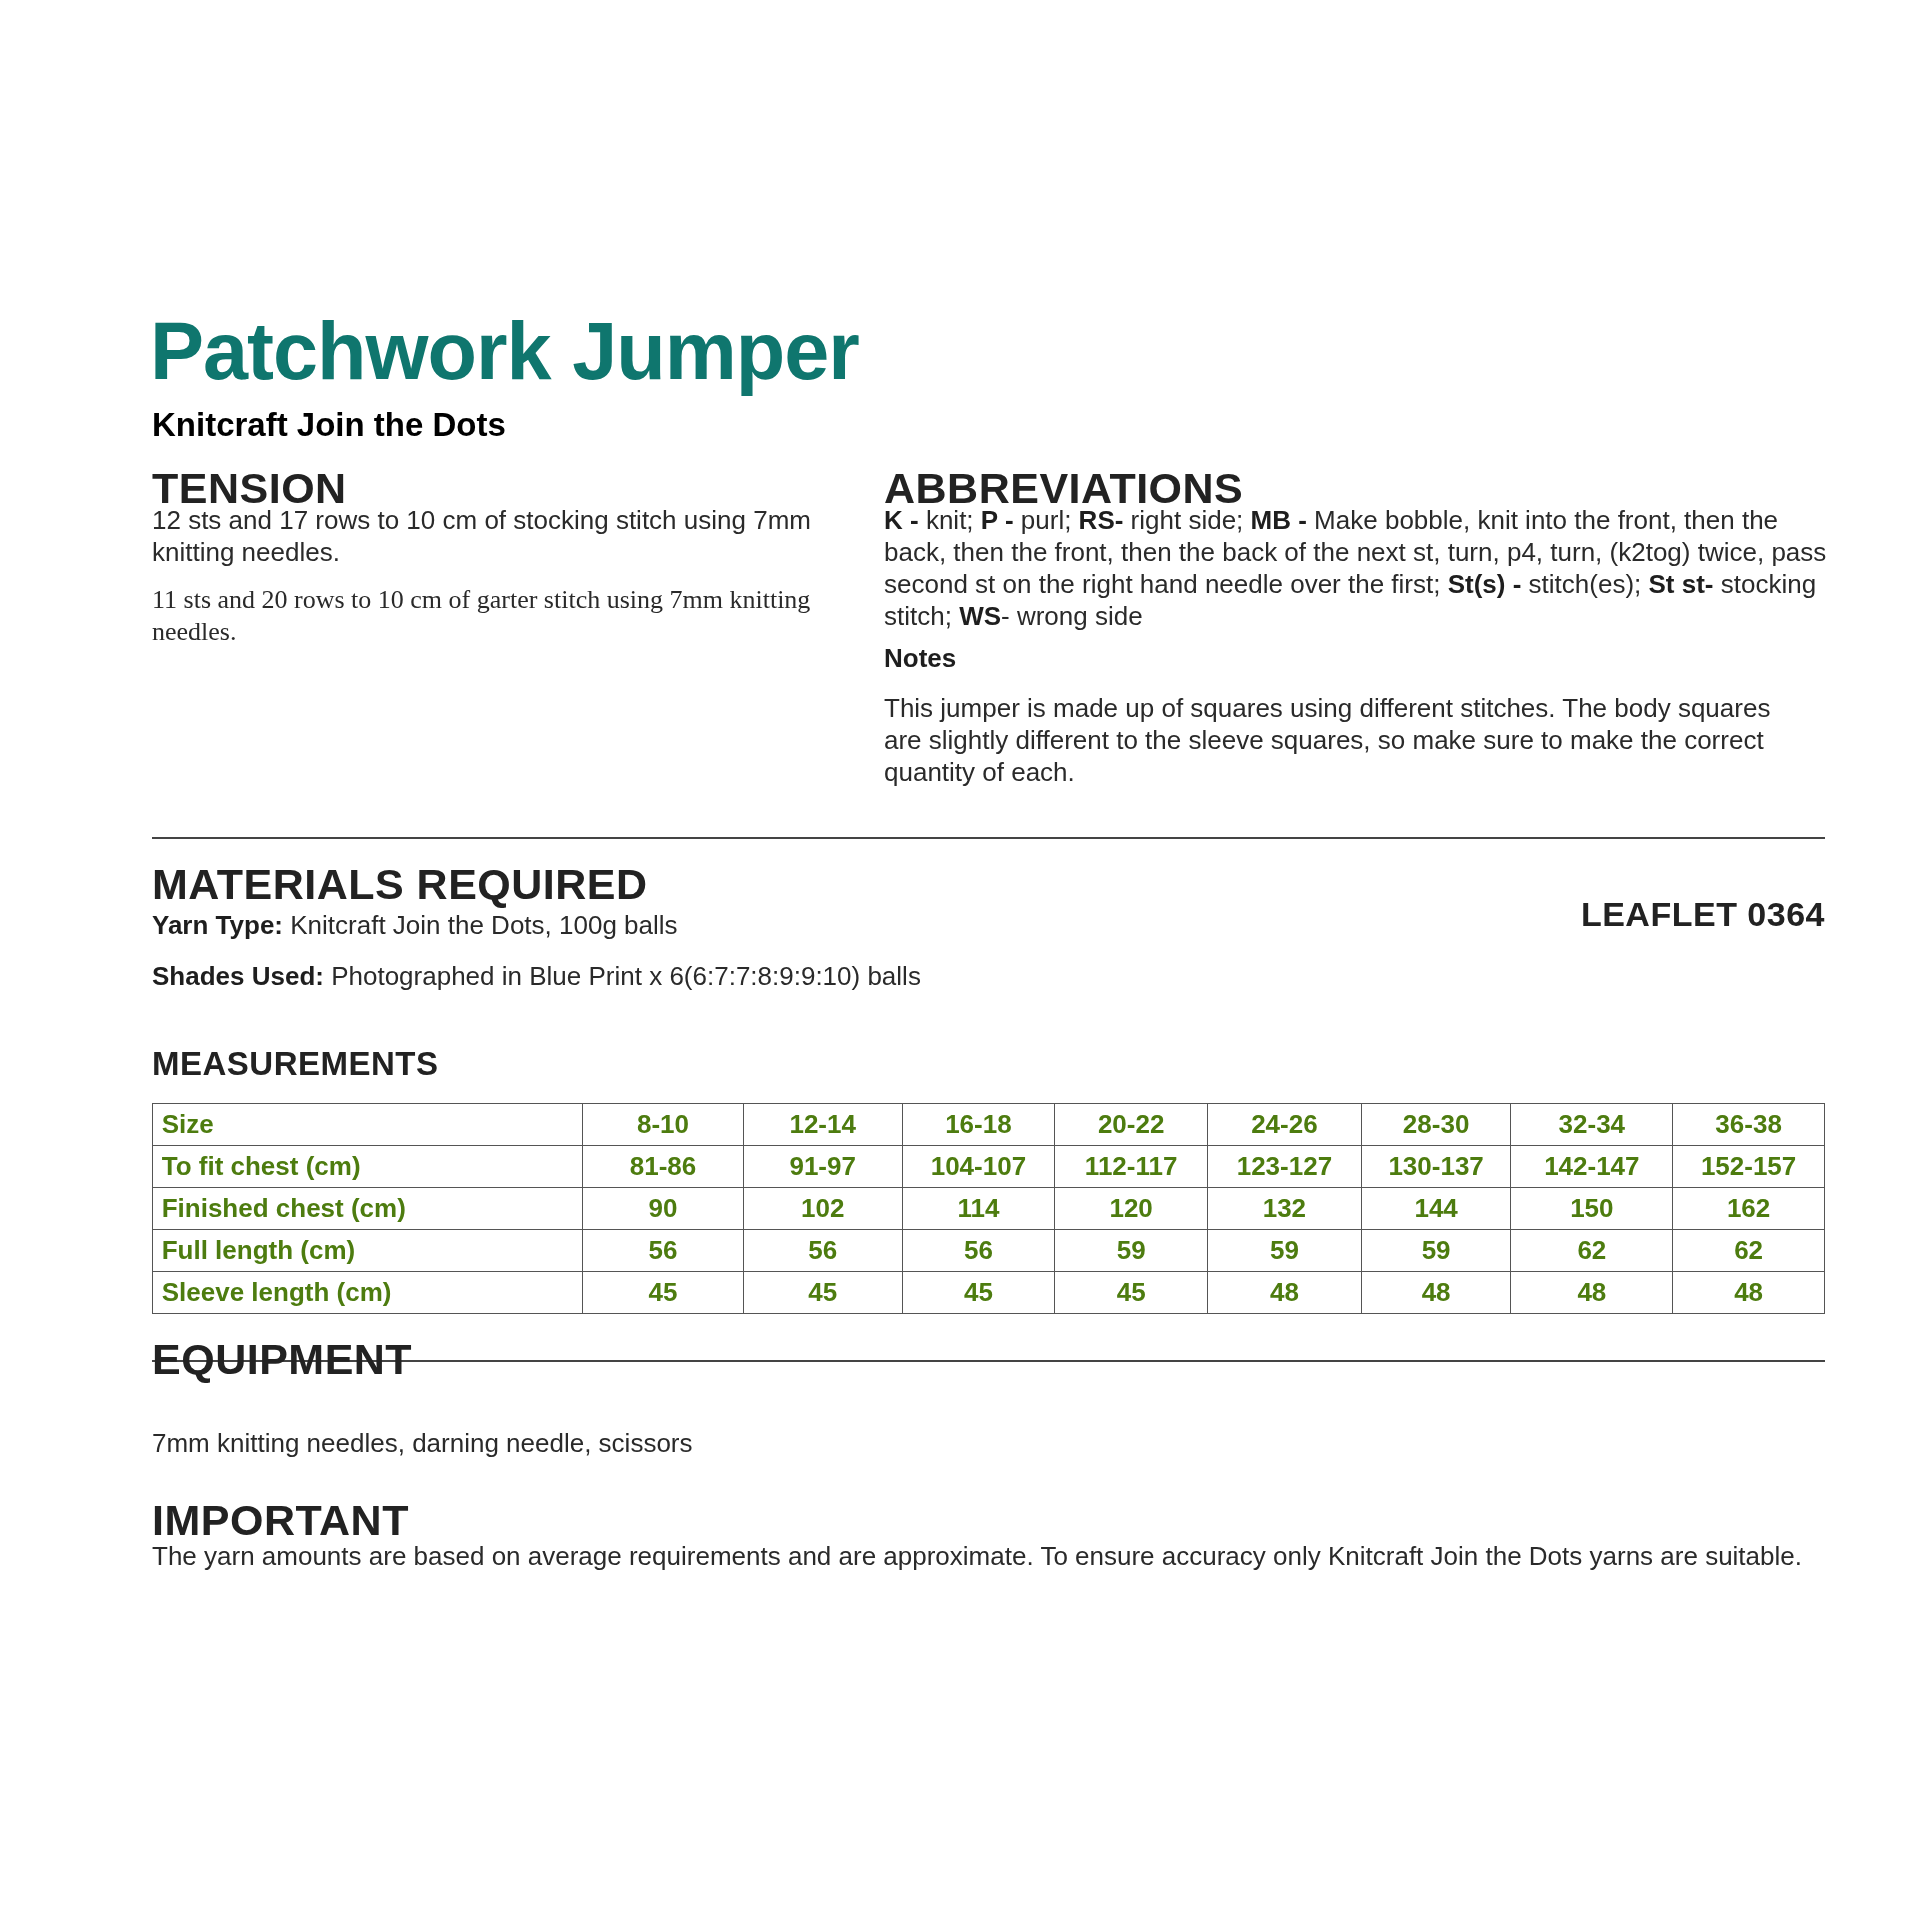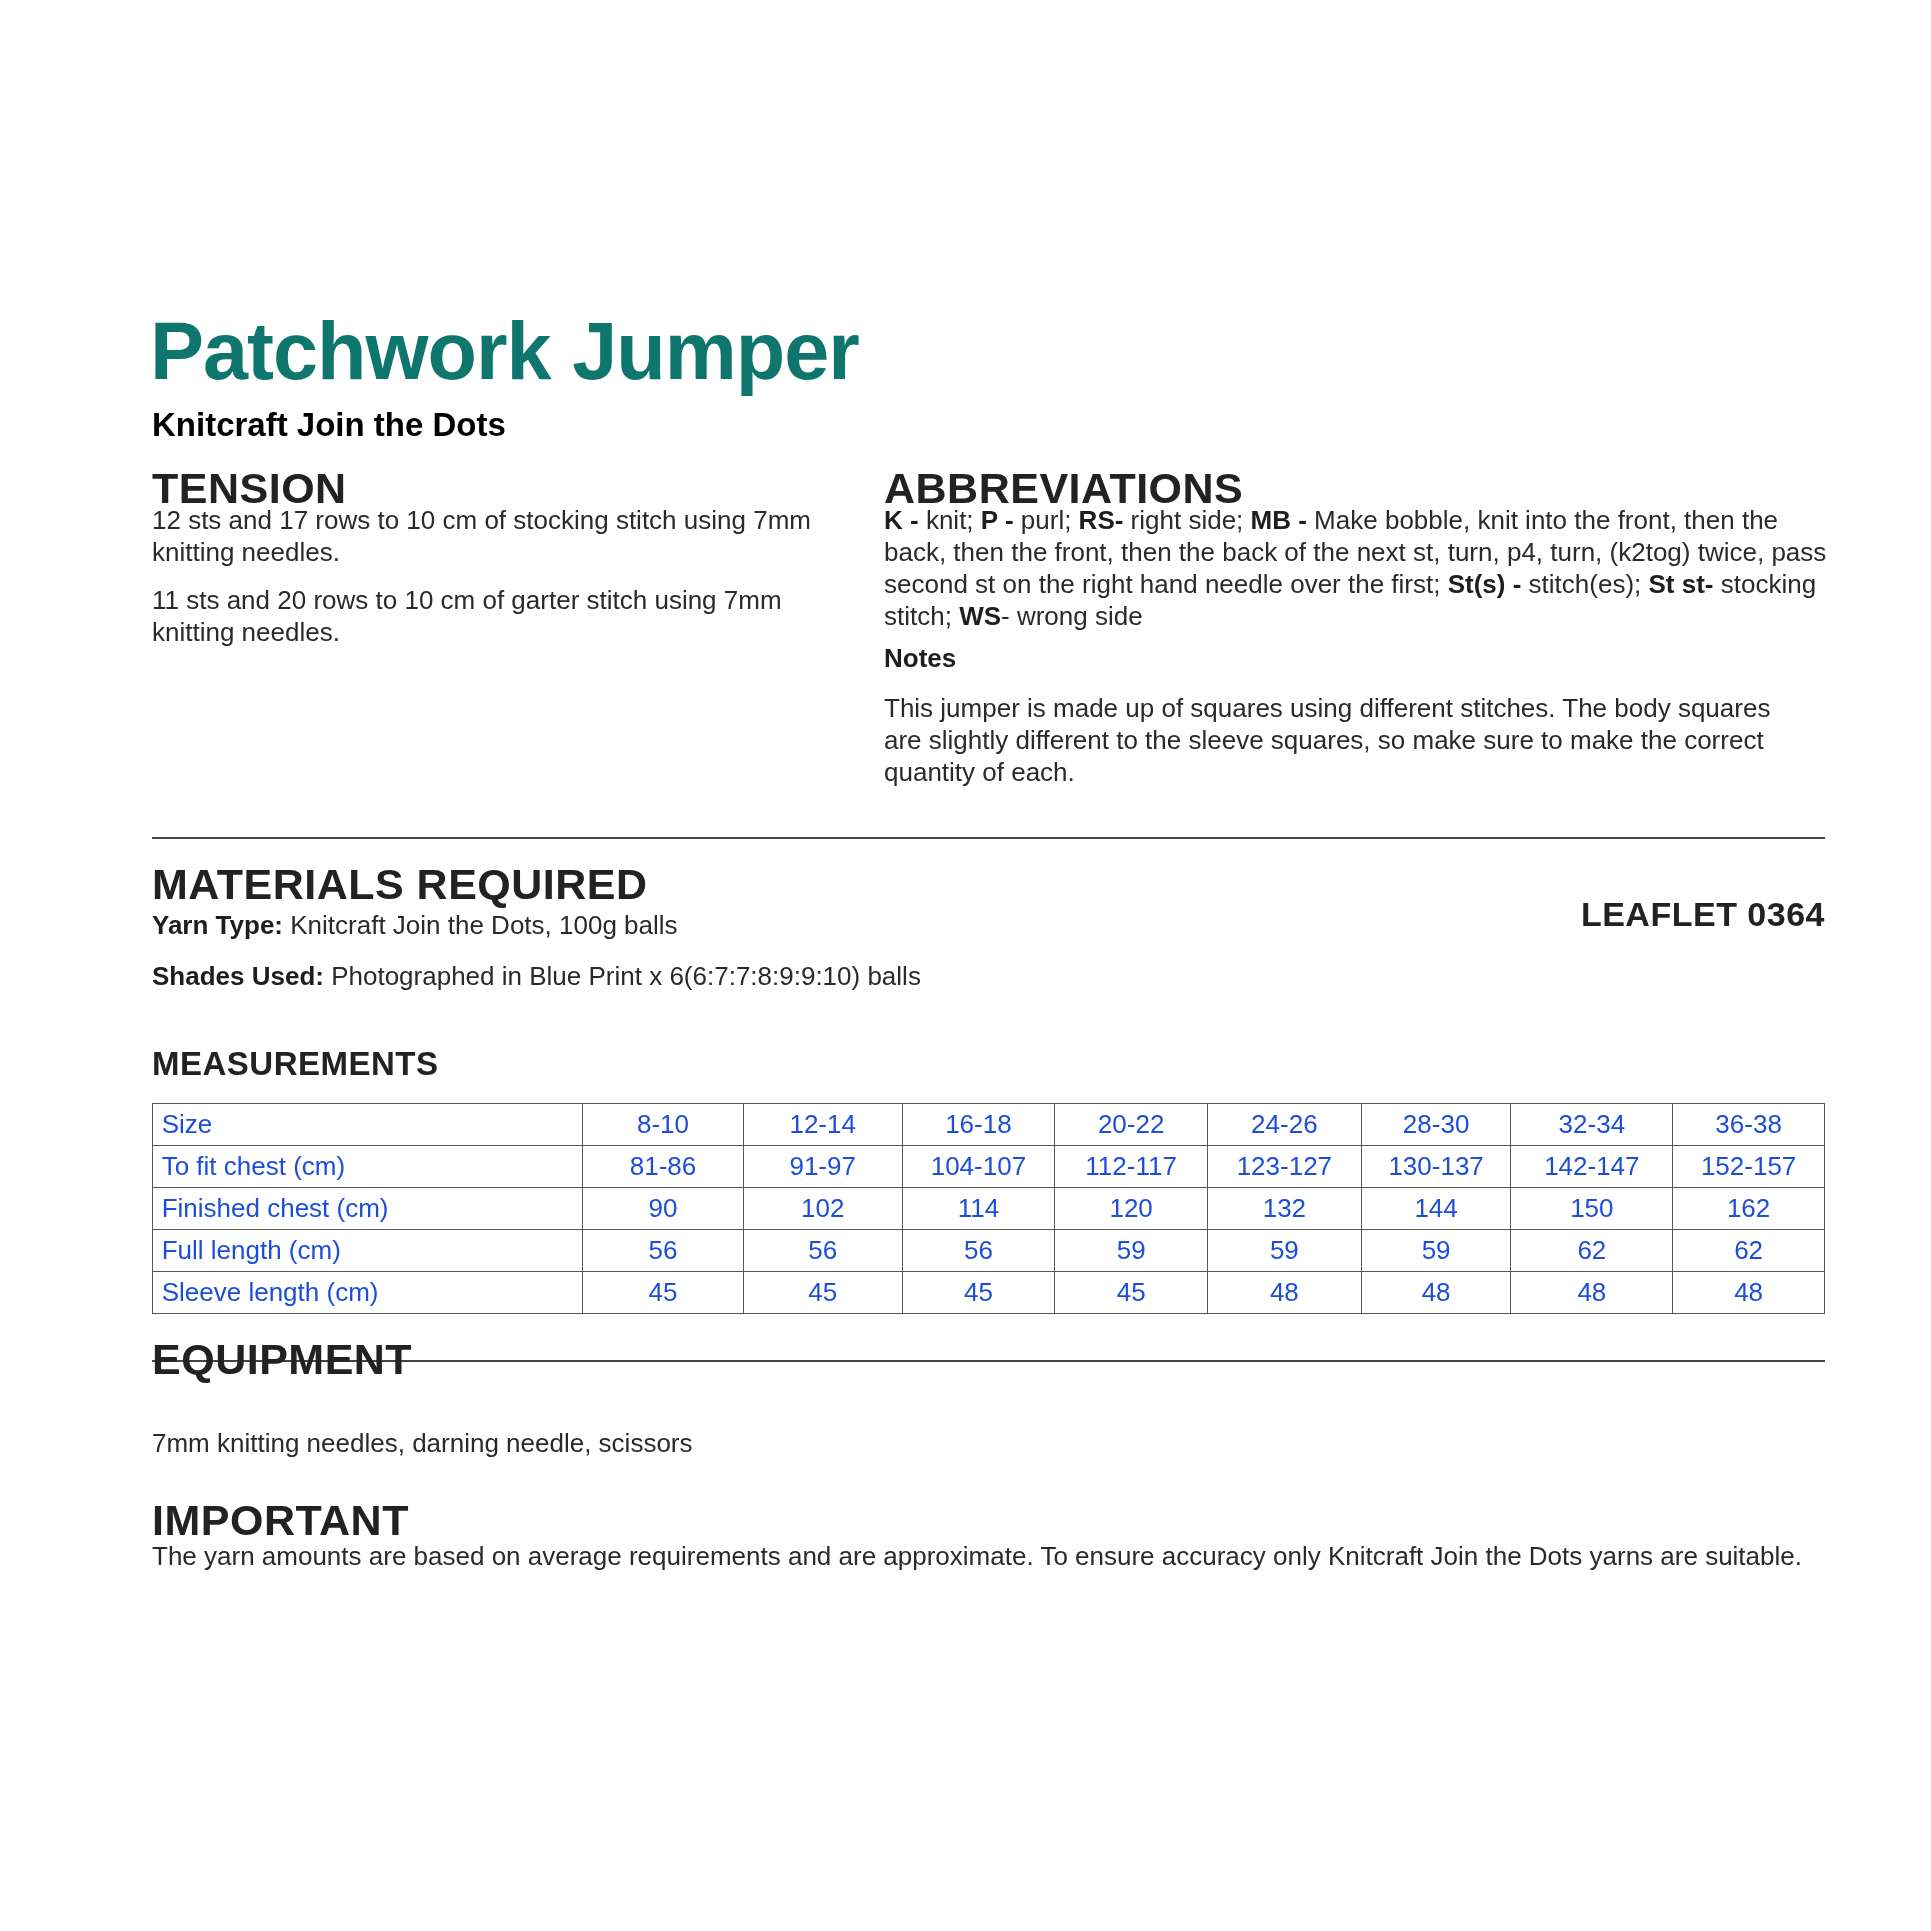--- a/index.html
+++ b/index.html
@@ -7,33 +7,33 @@
            font-family: "Liberation Sans", "DejaVu Sans", sans-serif; color: #222222; }
     .abs { position: absolute; }
     .title { left: 150px; top: 311px; font-size: 81px; font-weight: 700; color: #0f766e; letter-spacing: -1px; line-height: 1; }
     .subtitle { left: 152px; top: 408px; font-size: 33px; font-weight: 700; color: #000000; line-height: 1; }
     .h2 { font-size: 43px; font-weight: 700; color: #222; line-height: 1; letter-spacing: 0.5px; }
     .body { font-size: 26px; line-height: 32px; color: #2a2a2a; }
     .body p { margin: 0; }
     .bold { font-weight: 700; color: #1e1e1e; }
     .rule { height: 1.9px; background: #444; left: 152px; width: 1673px; }
     table.meas { border-collapse: collapse; position: absolute; left: 152px; top: 1103px; width: 1673px; }
-    table.meas td { border: 1.9px solid #555; height: 41px; font-size: 26px; font-weight: 400; color: #1d4ed8; text-align: center; padding: 0; }
+    table.meas td { border: 1.9px solid #555; height: 41px; font-size: 26px; font-weight: 700; color: #4d7c0f; text-align: center; padding: 0; }
     table.meas td.label { text-align: left; padding-left: 8.7px; }
   </style>
 </head>
 <body>
 
 <div class="abs title">Patchwork Jumper</div>
 <div class="abs subtitle">Knitcraft Join the Dots</div>
 
 <div class="abs h2" style="left:152px; top:467px;">TENSION</div>
 <div class="abs body" style="left:152px; top:504px; width:695px;">
   <p>12 sts and 17 rows to 10 cm of stocking stitch using 7mm knitting needles.</p>
-  <p style="margin-top:16.4px;">11 sts and 20 rows to 10 cm of garter stitch using 7mm knitting needles.</p>
+  <p style="margin-top:16.4px;font-family:Liberation Serif, serif;">11 sts and 20 rows to 10 cm of garter stitch using 7mm knitting needles.</p>
 </div>
 
 <div class="abs h2" style="left:884px; top:467px;">ABBREVIATIONS</div>
 <div class="abs body" style="left:884px; top:504px; width:951px;">
   <span class="bold">K -</span><span> knit; </span><span class="bold">P -</span><span> purl; </span><span class="bold">RS-</span><span> right side; </span><span class="bold">MB -</span><span> Make bobble, knit into the front, then the back, then the front, then the back of the next st, turn, p4, turn, (k2tog) twice, pass second st on the right hand needle over the first; </span><span class="bold">St(s) -</span><span> stitch(es); </span><span class="bold">St st-</span><span> stocking stitch; </span><span class="bold">WS</span><span>- wrong side</span>
 </div>
 <div class="abs bold" style="left:884px; top:645px; font-size:26px; line-height:1;">Notes</div>
 <div class="abs body" style="left:884px; top:692px; width:922px;">This jumper is made up of squares using different stitches. The body squares are slightly different to the sleeve squares, so make sure to make the correct quantity of each.</div>
 
 <div class="abs rule" style="top:837px;"></div>

